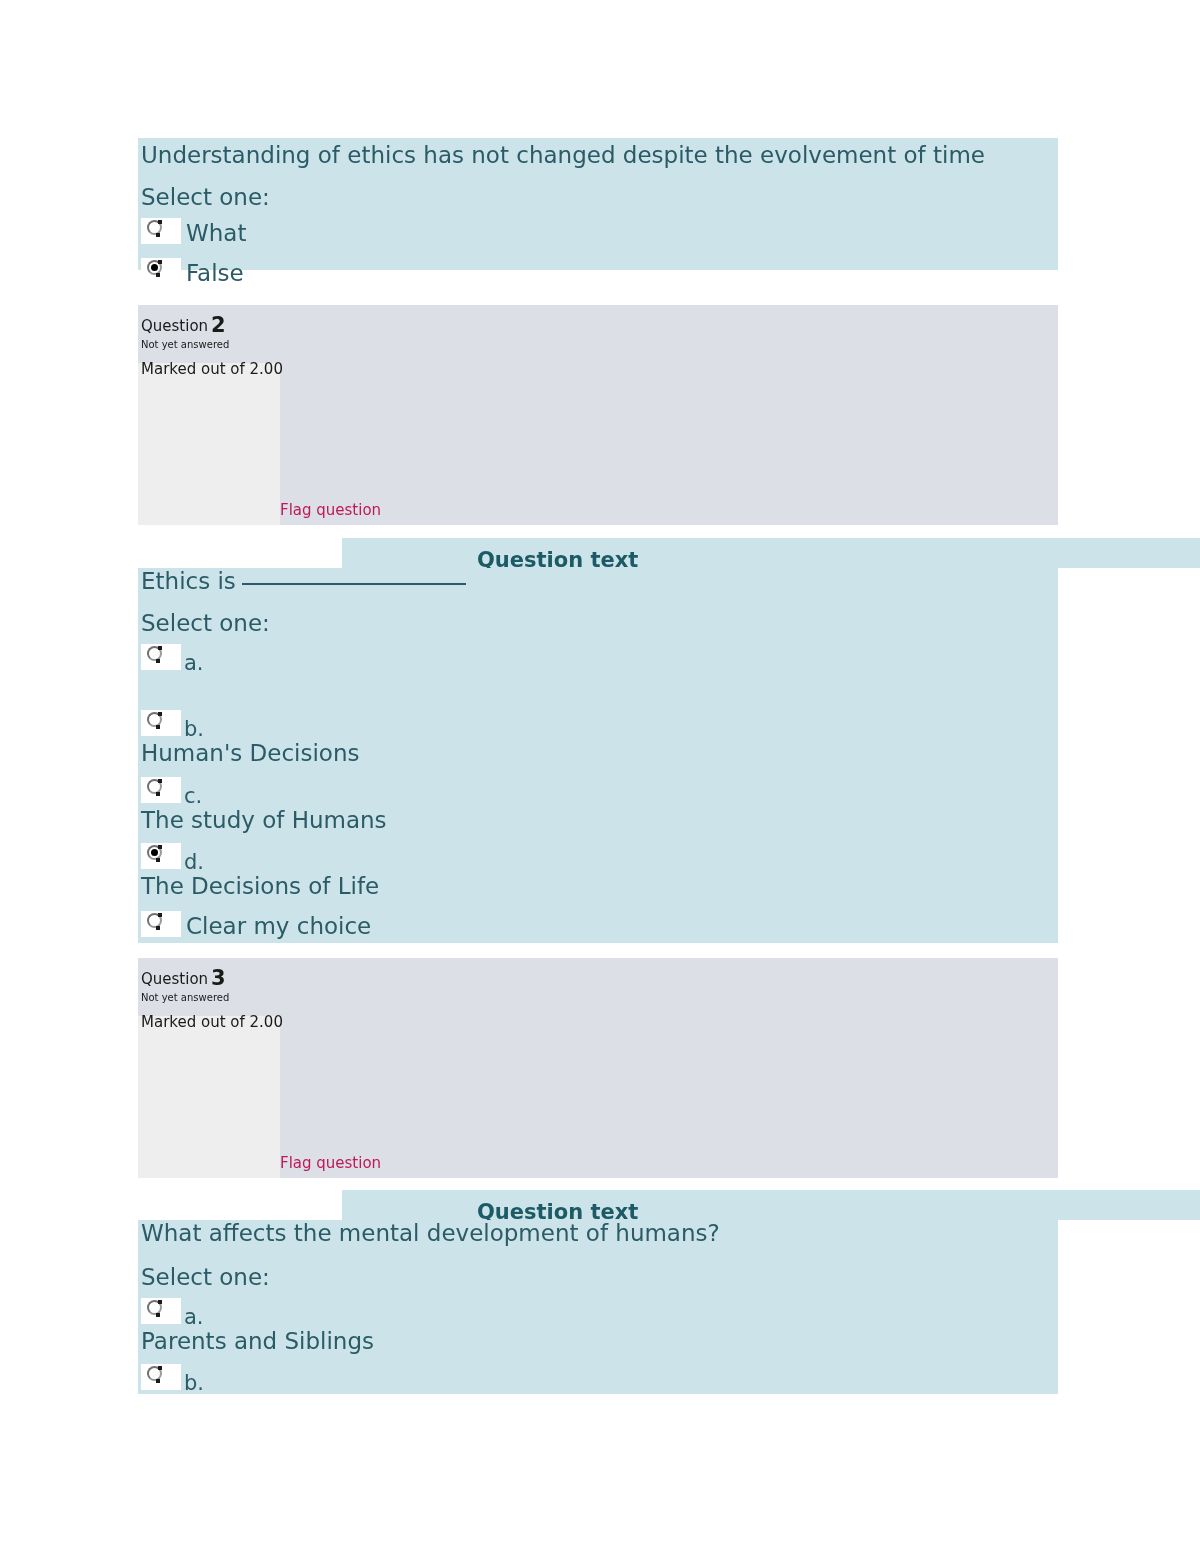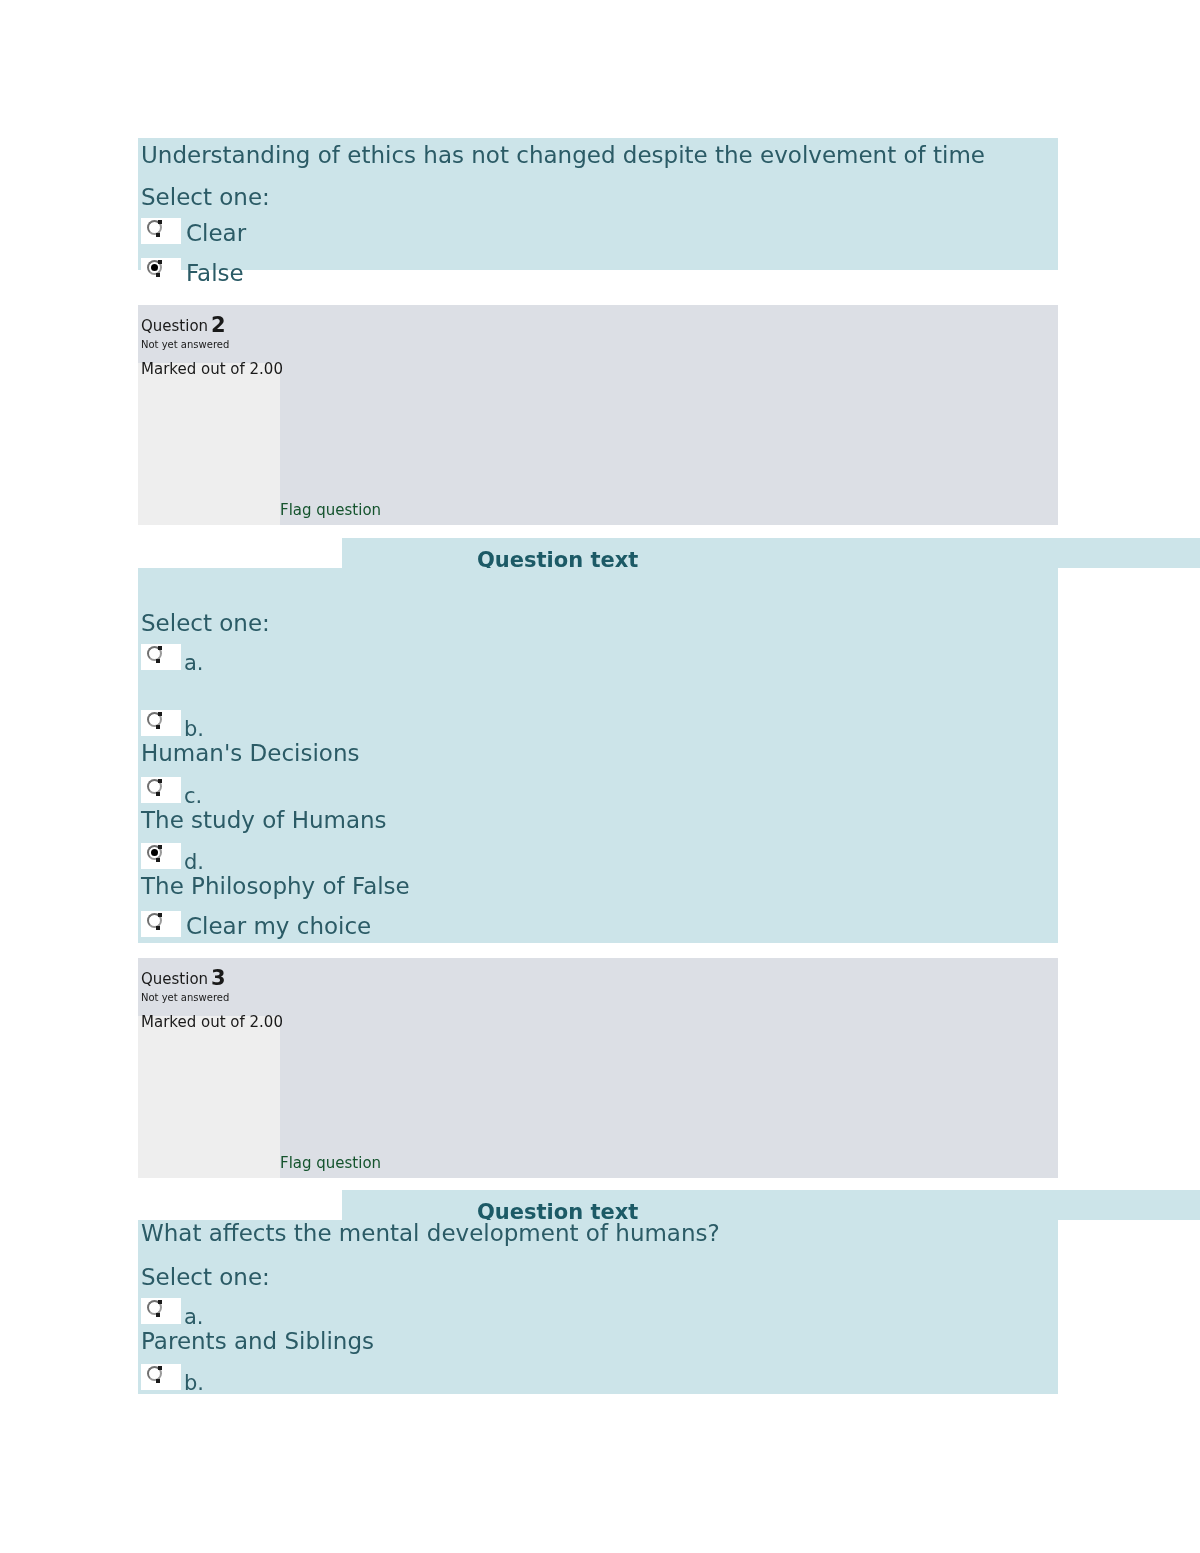--- a/index.html
+++ b/index.html
@@ -77,21 +77,21 @@
     top: 55px;
     font-size: 15px;
     white-space: nowrap;
   }
   .qinfo .flag {
     position: absolute;
     left: 142px;
     bottom: 6px;
     font-size: 15px;
     white-space: nowrap;
-    color: #14532d;
+    color: #be185d;
   }
 
   
   .qtext-head {
     position: absolute;
     left: 204px;
     top: 0;
     height: 30px;
     background: #cce4e9;
     right: 0;
@@ -223,21 +223,21 @@
     <div class="stem" style="top:6px;">Understanding of ethics has not changed despite the evolvement of time</div>
 
     <div class="select-one" style="top:48px;">Select one:</div>
 
     <div class="opt" style="top:80px; width:920px; height:36px;">
       <div class="radiobg"></div>
       <span class="radio">
         <span class="tick"></span>
         <span class="tick2"></span>
       </span>
-      <span class="inline-label">Clear</span>
+      <span class="inline-label">What</span>
     </div>
 
     <div class="opt" style="top:120px; width:920px; height:36px;">
       <div class="radiobg"></div>
       <span class="radio">
         <span class="dot"></span>
         <span class="tick"></span>
         <span class="tick2"></span>
       </span>
       <span class="inline-label">False</span>
@@ -257,20 +257,23 @@
   <div class="qbody" style="left:138px; top:538px; width:920px; height:405px; background:transparent;">
 
     <div class="head-white-left"></div>
     <div class="qtext-head" style="width:922px; left:204px;">
       <span class="label">Question text</span>
     </div>
 
     <div style="position:absolute; left:0; top:30px; width:920px; height:375px; background:#cce4e9;"></div>
     <div style="position:absolute; left:0; top:0; width:204px; height:0; background:#cce4e9;"></div>
 
+    <div class="stem" style="top:32px; z-index:3;">
+      <span>Ethics is</span><span class="blank-line"></span>
+    </div>
 
     <div class="select-one" style="top:74px; z-index:3;">Select one:</div>
 
     <div class="opt" style="top:106px; width:920px; height:66px; z-index:3;">
       <div class="radiobg"></div>
       <span class="radio">
         <span class="tick"></span>
         <span class="tick2"></span>
       </span>
       <span class="letter">a.</span>
@@ -297,21 +300,21 @@
     </div>
 
     <div class="opt" style="top:305px; width:920px; height:66px; z-index:3;">
       <div class="radiobg"></div>
       <span class="radio">
         <span class="dot"></span>
         <span class="tick"></span>
         <span class="tick2"></span>
       </span>
       <span class="letter">d.</span>
-      <span class="answer">The Philosophy of False</span>
+      <span class="answer">The Decisions of Life</span>
     </div>
 
     <div class="opt" style="top:373px; width:920px; height:32px; z-index:3;">
       <div class="radiobg"></div>
       <span class="radio">
         <span class="tick"></span>
         <span class="tick2"></span>
       </span>
       <span class="inline-label">Clear my choice</span>
     </div>

